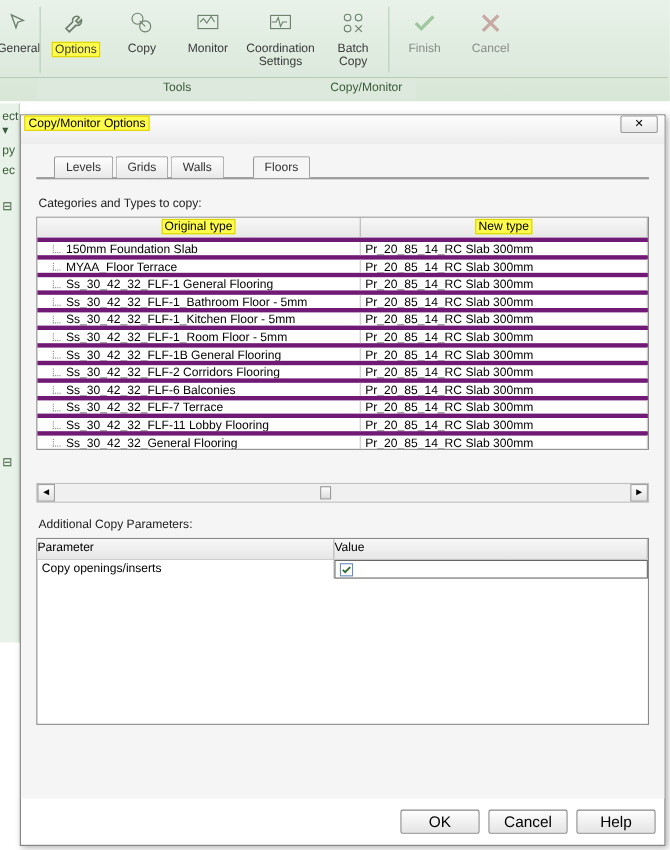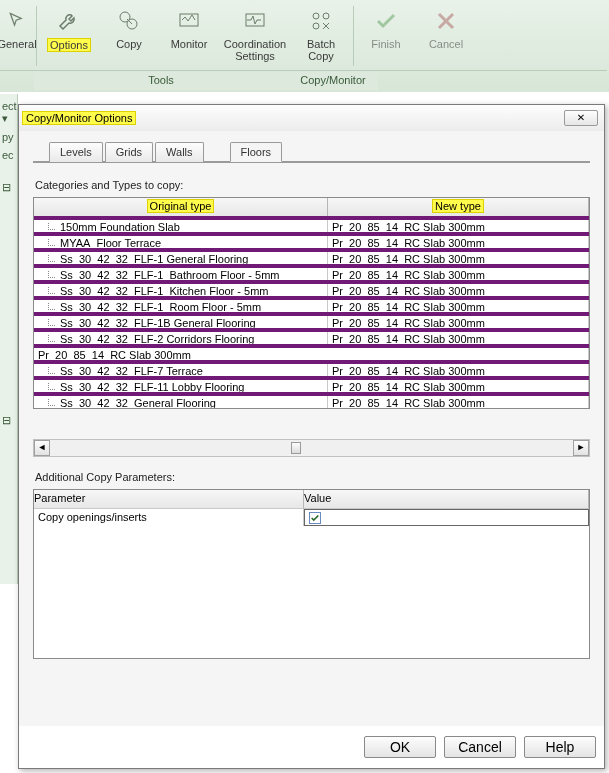--- a/index.html
+++ b/index.html
@@ -16,21 +16,21 @@
 .rib-sep { width:1px; background:#b9ccb9; margin:4px 2px;}
 .ribbon-panels { display:flex; height:20px; border-top:1px solid #b9ccb9;}
 .panel-lbl { text-align:center; color:#3a5a3a; line-height:19px; background:#dce9dc;}
 .panel-lbl.tools{ width:288px;}
 .panel-lbl.cm{ width:90px;}
 .leftcol { position:absolute; left:0; top:94px; width:18px; height:490px; background:#e9f2e9; border-right:1px solid #b9ccb9; color:#3a5a3a; font-size:10px; padding-top:6px;}
 .leftcol div{margin-bottom:6px; padding-left:2px;}
 
 
 .dialog { position:absolute; left:18px; top:104px; width:587px; height:665px; background:#fff; border:1px solid #7a7a7a; box-shadow:2px 2px 6px rgba(0,0,0,.3); display:flex; flex-direction:column;}
-.dlg-title { height:26px; display:flex; align-items:center; justify-content:space-between; padding:0 6px; background:linear-gradient(#fdfdfd,#ececec);}
+.dlg-title { height:26px; display:flex; align-items:flex-start; justify-content:space-between; padding:0 6px; background:linear-gradient(#fdfdfd,#ececec);}
 .dlg-title .t { background:#fffc4b; border:1px solid #dbd200; padding:0 3px; margin-left:-3px;}
 .dlg-title .x { width:34px; height:16px; border:1px solid #9a9a9a; border-radius:2px; background:linear-gradient(#fdfdfd,#e6e6e6); text-align:center; line-height:13px; font-family:Arial; font-size:10px;}
 .dlg-body { flex:1; background:#f5f5f5; padding:10px 14px 8px 14px; display:flex; flex-direction:column; position:relative;}
 
 .tabs { display:flex; margin-left:4px;padding-left:12px;}
 .tab { border:1px solid #9a9a9a; border-bottom:none; background:linear-gradient(#fdfdfd,#e9e9e9); padding:3px 10px; margin-right:2px; border-radius:2px 2px 0 0; position:relative; top:1px; color:#333;}
 .tab.active { background:#f5f5f5; z-index:2; border-bottom:1px solid #f5f5f5;margin-left:24px;}
 .tabpane { border:1px solid #9a9a9a; background:#f5f5f5; height:0; margin-bottom:8px;}
 
 .sec-lbl { margin:8px 0 6px 2px; color:#222;}
@@ -204,20 +204,21 @@
           </div>
           <div class="row">
             <div class="c1">Ss_30_42_32_FLF-1B General Flooring</div>
             <div class="c2">Pr_20_85_14_RC Slab 300mm</div>
           </div>
           <div class="row">
             <div class="c1">Ss_30_42_32_FLF-2 Corridors Flooring</div>
             <div class="c2">Pr_20_85_14_RC Slab 300mm</div>
           </div>
           <div class="row">
+            <div class="c1">Ss_30_42_32_FLF-6 Balconies</div>
             <div class="c2">Pr_20_85_14_RC Slab 300mm</div>
           </div>
           <div class="row">
             <div class="c1">Ss_30_42_32_FLF-7 Terrace</div>
             <div class="c2">Pr_20_85_14_RC Slab 300mm</div>
           </div>
           <div class="row">
             <div class="c1">Ss_30_42_32_FLF-11 Lobby Flooring</div>
             <div class="c2">Pr_20_85_14_RC Slab 300mm</div>
           </div>

